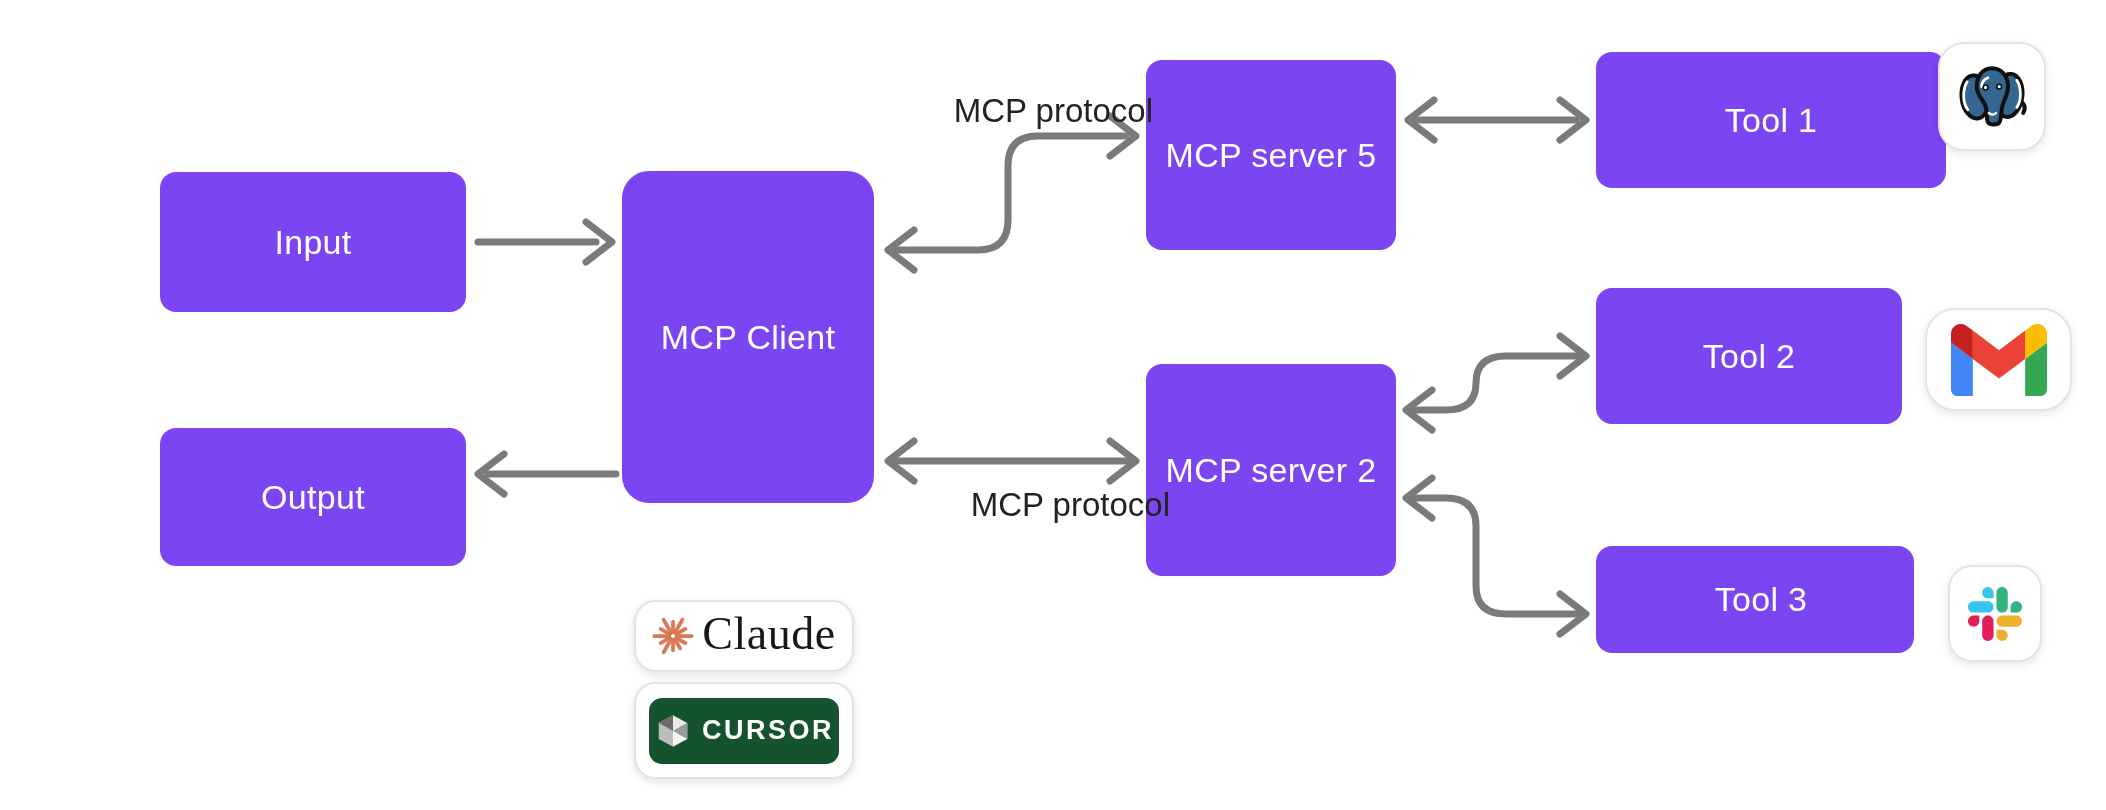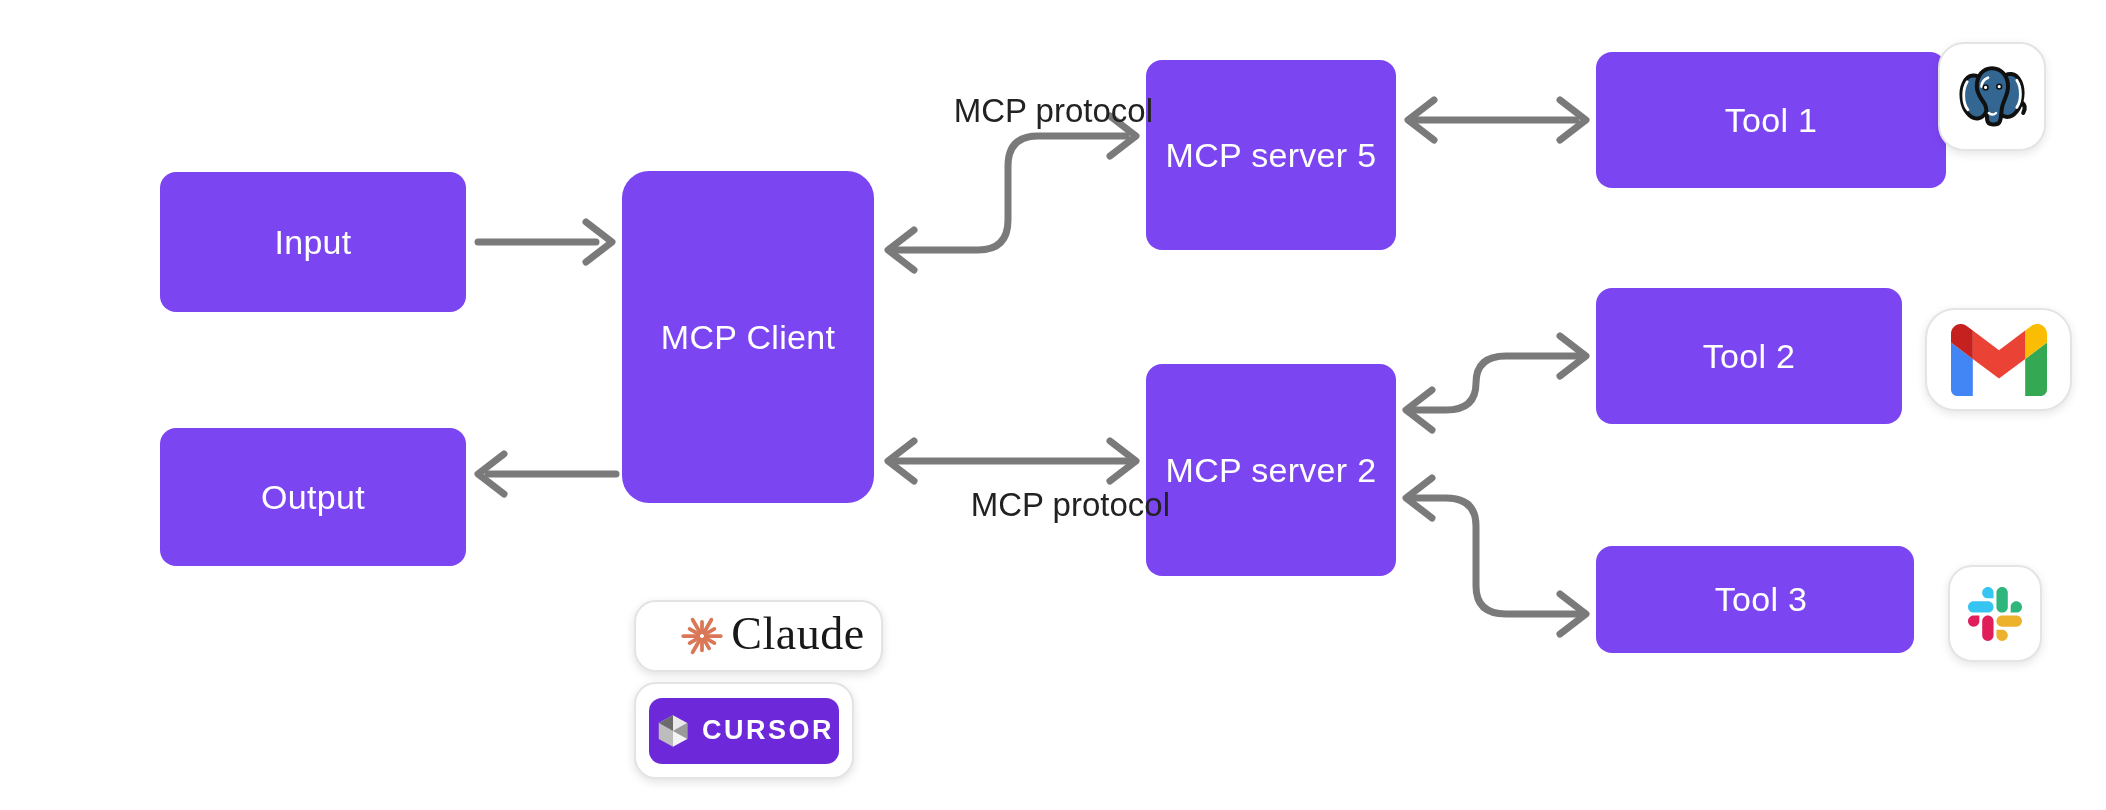--- a/index.html
+++ b/index.html
@@ -46,29 +46,29 @@
   .ic-gmail   {left:1925px; top:308px; width:143px; height:99px; border-radius:30px;}
   .ic-slack   {left:1948px; top:565px; width:90px;  height:93px; border-radius:24px;}
 
   
   .badge{
     position:absolute;background:#ffffff;
     border:2px solid #e3e3e3;border-radius:22px;
     box-shadow:0 3px 10px rgba(0,0,0,.12);
     display:flex;align-items:center;justify-content:center;
   }
-  .b-claude{left:634px; top:600px; width:216px; height:68px; gap:8px;padding-left:29px;}
+  .b-claude{left:634px; top:600px; width:216px; height:68px; gap:8px;}
   .b-cursor{left:634px; top:682px; width:216px; height:93px;}
   .claude-word{
     font-family:"Liberation Serif", serif;
     font-size:46px;color:#181818;letter-spacing:.5px;
     line-height:1;padding-bottom:4px;
   }
   .cursor-pill{
-    background:#6d28d9;border-radius:13px;
+    background:#14532d;border-radius:13px;
     width:190px;height:66px;
     display:flex;align-items:center;justify-content:center;gap:10px;
   }
   .cursor-word{
     color:#ffffff;font-size:27px;font-weight:bold;letter-spacing:2.5px;line-height:1;
   }
 </style>
 </head>
 <body>
 

